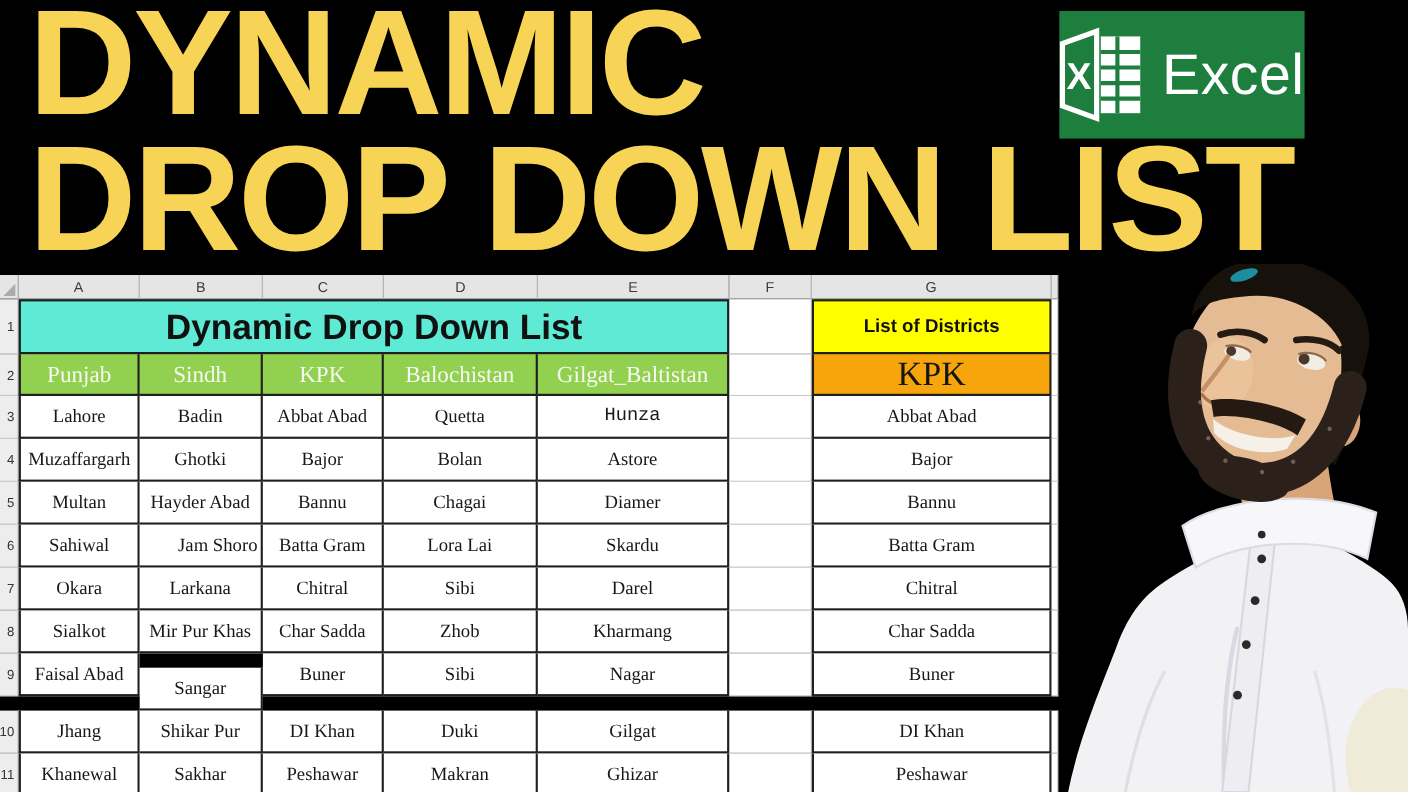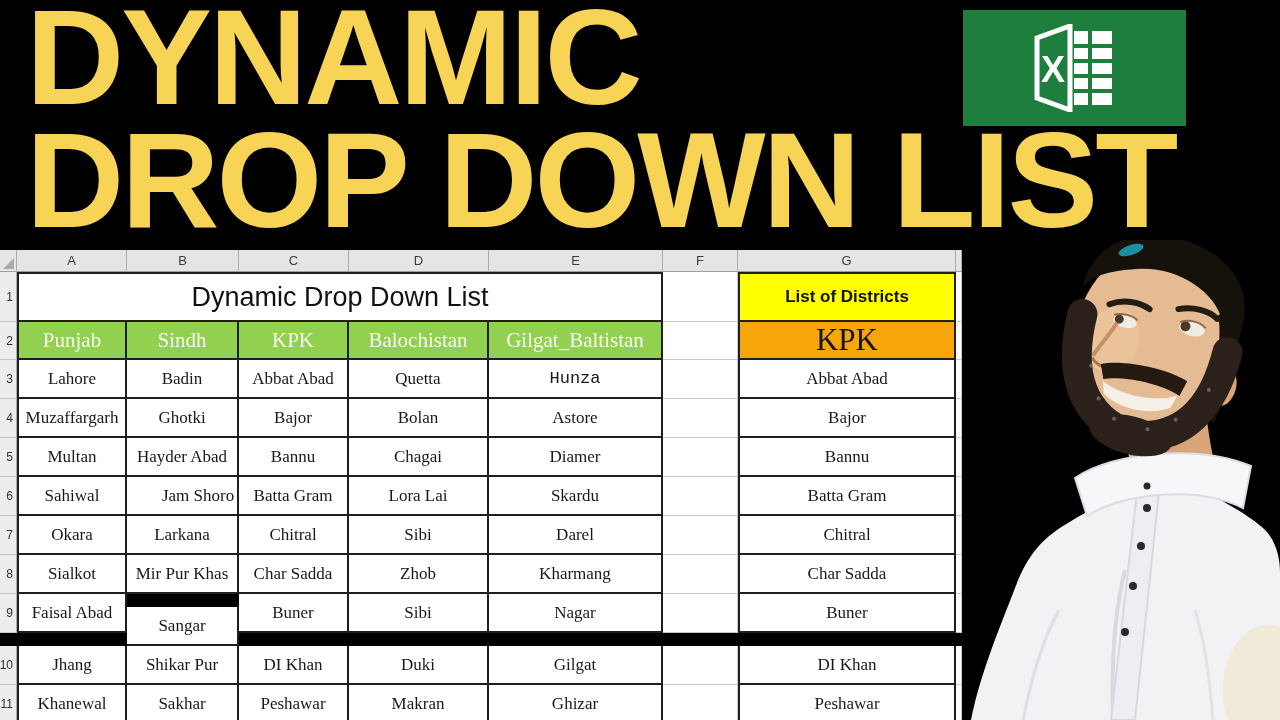--- a/index.html
+++ b/index.html
@@ -27,21 +27,21 @@
   .dk-t{border-top:2px solid #1F1F1F;}
   .lt{border-right:1px solid #C9C9C9;border-bottom:1px solid #C9C9C9;}
   .hdr{background:#E5E5E5;font-family:"Liberation Sans",sans-serif;font-size:13px;
        color:#3C3C3C;border-right:1px solid #ADADAD;border-bottom:1px solid #9E9E9E;}
   .corner{position:relative;}
   .corner::after{content:'';position:absolute;right:2px;bottom:2px;width:0;height:0;
        border-left:11px solid transparent;border-bottom:11px solid #A8ACB1;}
   .rnum{background:#EDEDED;font-family:"Liberation Sans",sans-serif;font-size:12px;color:#333;
        justify-content:flex-end;padding-right:3px;
        border-right:1px solid #ADADAD;border-bottom:1px solid #C6C6C6;}
-  .banner{background:#ffffff;font-family:"Liberation Sans",sans-serif;font-size:27px;color:#111;}
+  .banner{background:#5eead4;font-family:"Liberation Sans",sans-serif;font-size:32px;color:#111;font-weight:bold;}
   .prov{background:#92D050;color:#F8F8F2;font-size:21px;}
   .dist-h{background:#FFFF00;font-family:"Liberation Sans",sans-serif;font-weight:700;
        font-size:17px;color:#111;}
   .sel{background:#F6A50A;font-size:31px;color:#151515;}
 
   
   .photo{position:absolute;left:963px;top:240px;width:317px;height:480px;background:#000;overflow:hidden;}
 </style>
 </head>
 <body>
@@ -59,20 +59,21 @@
       <g stroke="#1E7E3E" stroke-width="4">
         <line x1="40" y1="22" x2="78" y2="22"></line>
         <line x1="40" y1="37" x2="78" y2="37"></line>
         <line x1="40" y1="52" x2="78" y2="52"></line>
         <line x1="40" y1="67" x2="78" y2="67"></line>
         <line x1="56" y1="7" x2="56" y2="81"></line>
       </g>
       <polygon points="36,2 36,86 3,74 3,14" fill="#1E7E3E" stroke="#FFFFFF" stroke-width="5"></polygon>
       <text x="19" y="58" text-anchor="middle" font-family="Liberation Sans, sans-serif" font-weight="700" font-size="36" fill="#FFFFFF">X</text>
     </svg>
+    <span class="label">Excel</span>
   </div>
 
   <div class="sheet" id="sheet">
       <div class="row">
         <div class="c hdr corner" style="width: 17px; height: 22px;"></div>
         <div class="c hdr" style="width: 110px; height: 22px;">A</div>
         <div class="c hdr" style="width: 112px; height: 22px;">B</div>
         <div class="c hdr" style="width: 110px; height: 22px;">C</div>
         <div class="c hdr" style="width: 140px; height: 22px;">D</div>
         <div class="c hdr" style="width: 174px; height: 22px;">E</div>

